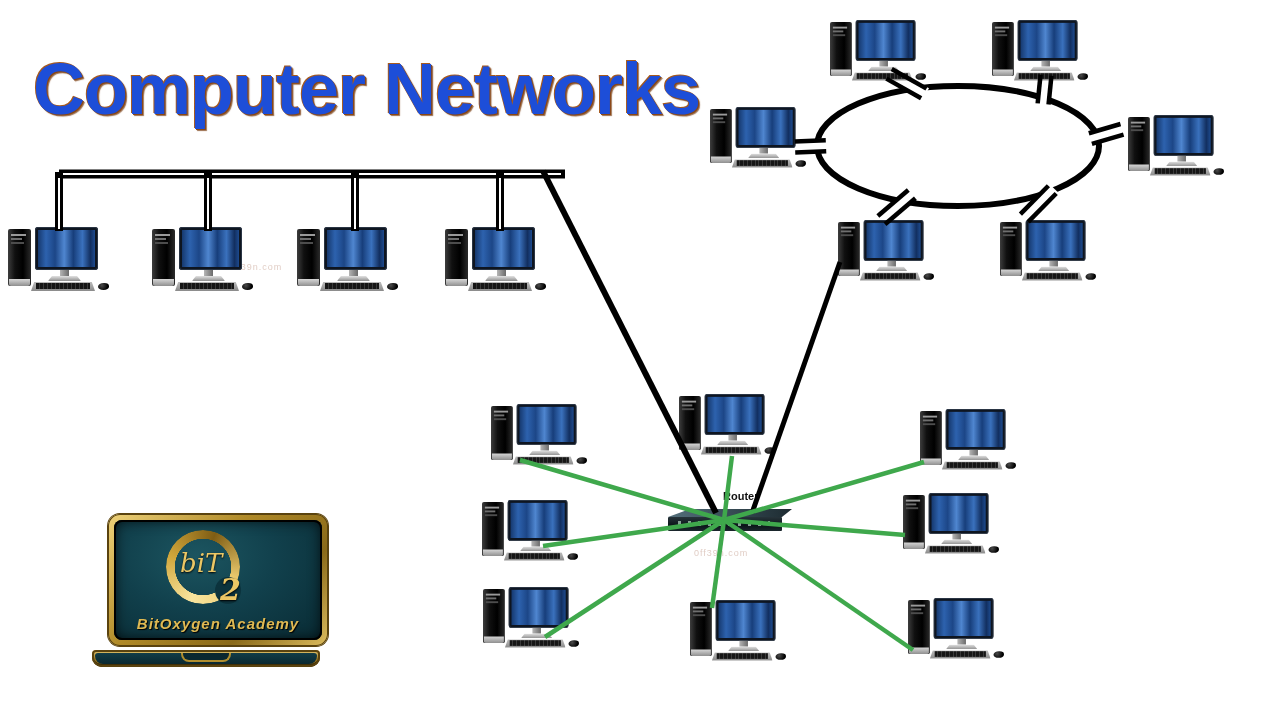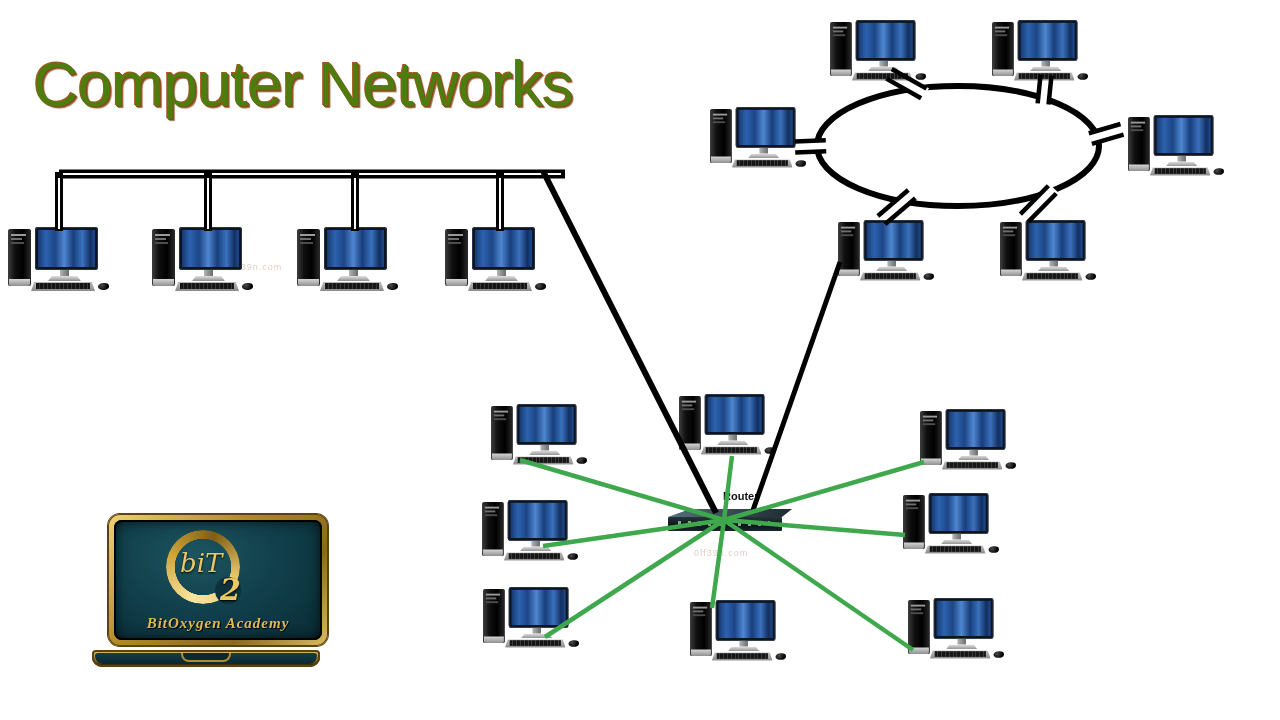--- a/index.html
+++ b/index.html
@@ -1,19 +1,19 @@
 <!DOCTYPE html>
 <html><head>
 <meta charset="utf-8">
 <style>
   html,body{margin:0;padding:0;background:#ffffff;font-family:"Liberation Sans",sans-serif;}
   .stage{position:relative;width:1280px;height:720px;background:#fff;overflow:hidden;}
 
   
-  .title{position:absolute;left:33px;top:48px;font-size:63px;font-weight:normal;color:#4d7c0f;
+  .title{position:absolute;left:33px;top:48px;font-size:72px;font-weight:bold;color:#1d4ed8;
          letter-spacing:-1px;
          text-shadow:-1px -1px 0 #a65a1e,1px 1px 0 #8a4715,2px 2px 1px rgba(122,61,18,.75);}
   .subtitle{position:absolute;left:56px;top:348px;font-size:54px;font-weight:bold;color:#c9702d;
          letter-spacing:-1px;
          text-shadow:-1px -1px 0 #a65a1e,1px 1px 0 #8a4715,2px 2px 1px rgba(122,61,18,.75);}
 
   
   .wm{position:absolute;font-size:9px;color:rgba(195,155,140,.5);letter-spacing:1px;}
   .wm1{left:228px;top:262px}
   .wm2{left:694px;top:548px}
@@ -66,21 +66,21 @@
          box-shadow:inset 0 0 0 2px #000,inset 0 0 14px rgba(0,0,0,.85);}
   .ring{position:absolute;left:52px;top:10px;width:74px;height:74px;border-radius:50%;
          background:conic-gradient(from 200deg,#f8e49e,#d1a63a 25%,#7f5d14 50%,#eccb6f 75%,#f8e49e);
          -webkit-mask:radial-gradient(farthest-side,transparent calc(100% - 9px),#000 calc(100% - 8.5px));
          mask:radial-gradient(farthest-side,transparent calc(100% - 9px),#000 calc(100% - 8.5px));}
   .sub-back{position:absolute;left:101px;top:57px;width:26px;height:27px;border-radius:50%;background:#0c333d;}
   .brand{position:absolute;left:66px;top:28px;font-family:"DejaVu Serif",serif;font-style:italic;
          font-size:26px;color:#ecc765;text-shadow:0 1px 2px #000;}
   .sub{position:absolute;left:106px;top:52px;font-family:"DejaVu Serif",serif;font-style:italic;
          font-weight:bold;font-size:30px;color:#ecc765;text-shadow:0 1px 2px #000;}
-  .caption{position:absolute;left:0;right:0;bottom:8px;text-align:center;font-family:Liberation Serif, serif;
+  .caption{position:absolute;left:0;right:0;bottom:8px;text-align:center;font-family:Liberation Sans, sans-serif;
          font-style:italic;font-weight:bold;font-size:15px;color:#dfb952;letter-spacing:1px;
          text-shadow:1px 1px 1px #000;}
   .lap-base{position:absolute;left:0;top:138px;width:228px;height:17px;border-radius:4px 4px 10px 10px;
          background:linear-gradient(180deg,#e6c873,#9a7820 55%,#6f5512);
          box-shadow:inset 0 0 0 2px #5a430f,inset 0 -3px 0 #3f2f08;}
   .lap-base::before{content:"";position:absolute;left:3px;right:3px;top:3px;bottom:3px;
          background:linear-gradient(180deg,#123d48,#0a2830);border-radius:3px 3px 8px 8px;}
   .notch{position:absolute;left:50%;transform:translateX(-50%);top:3px;width:46px;height:7px;
          background:#0a2830;border:2px solid #b08e2e;border-top:none;border-radius:0 0 8px 8px;}
 </style>

